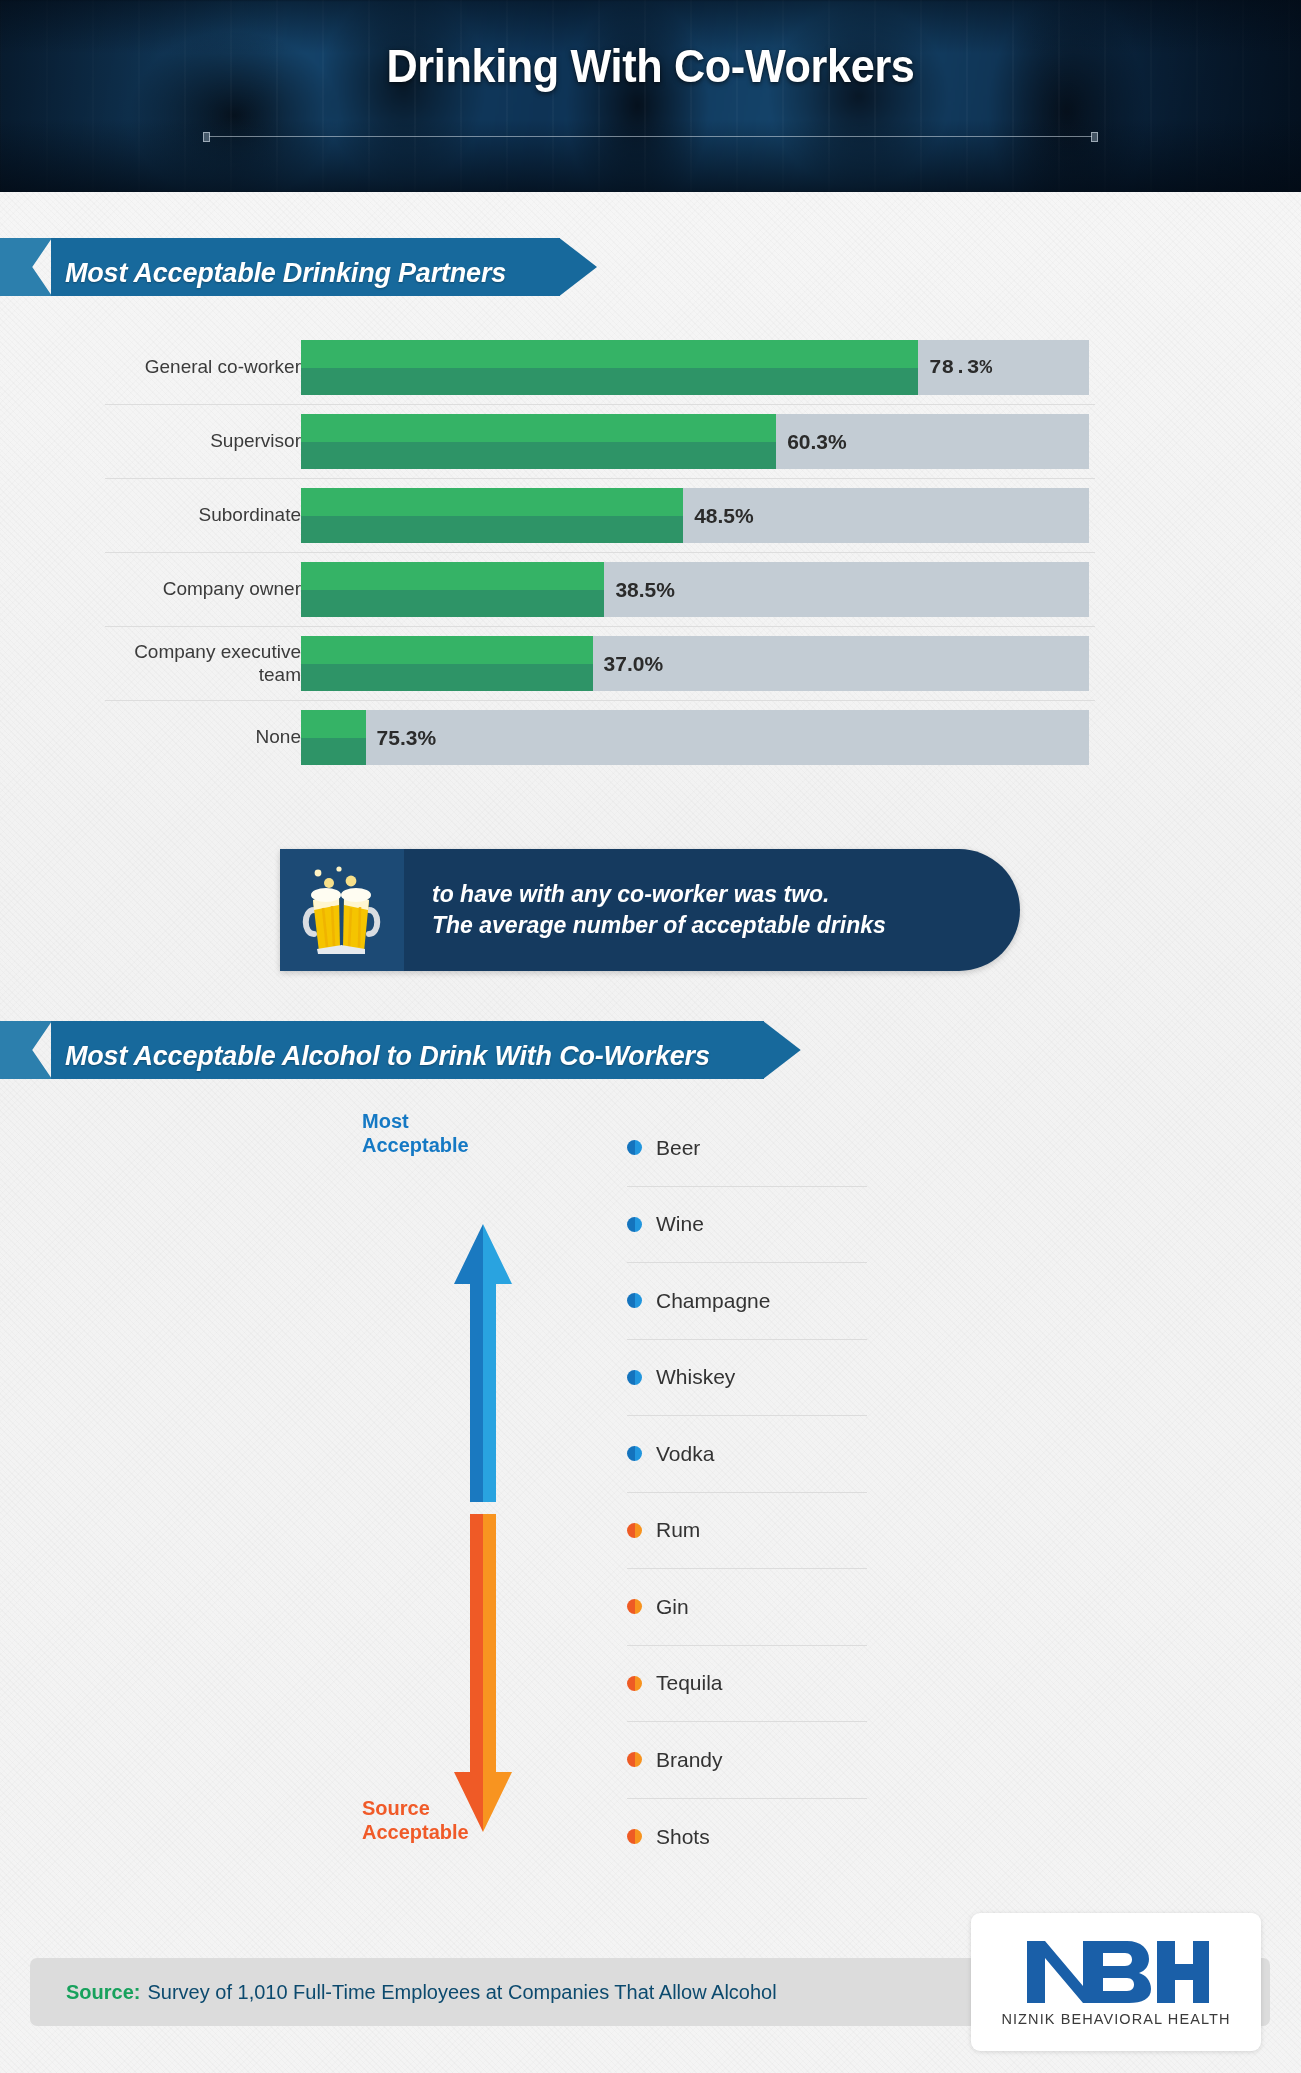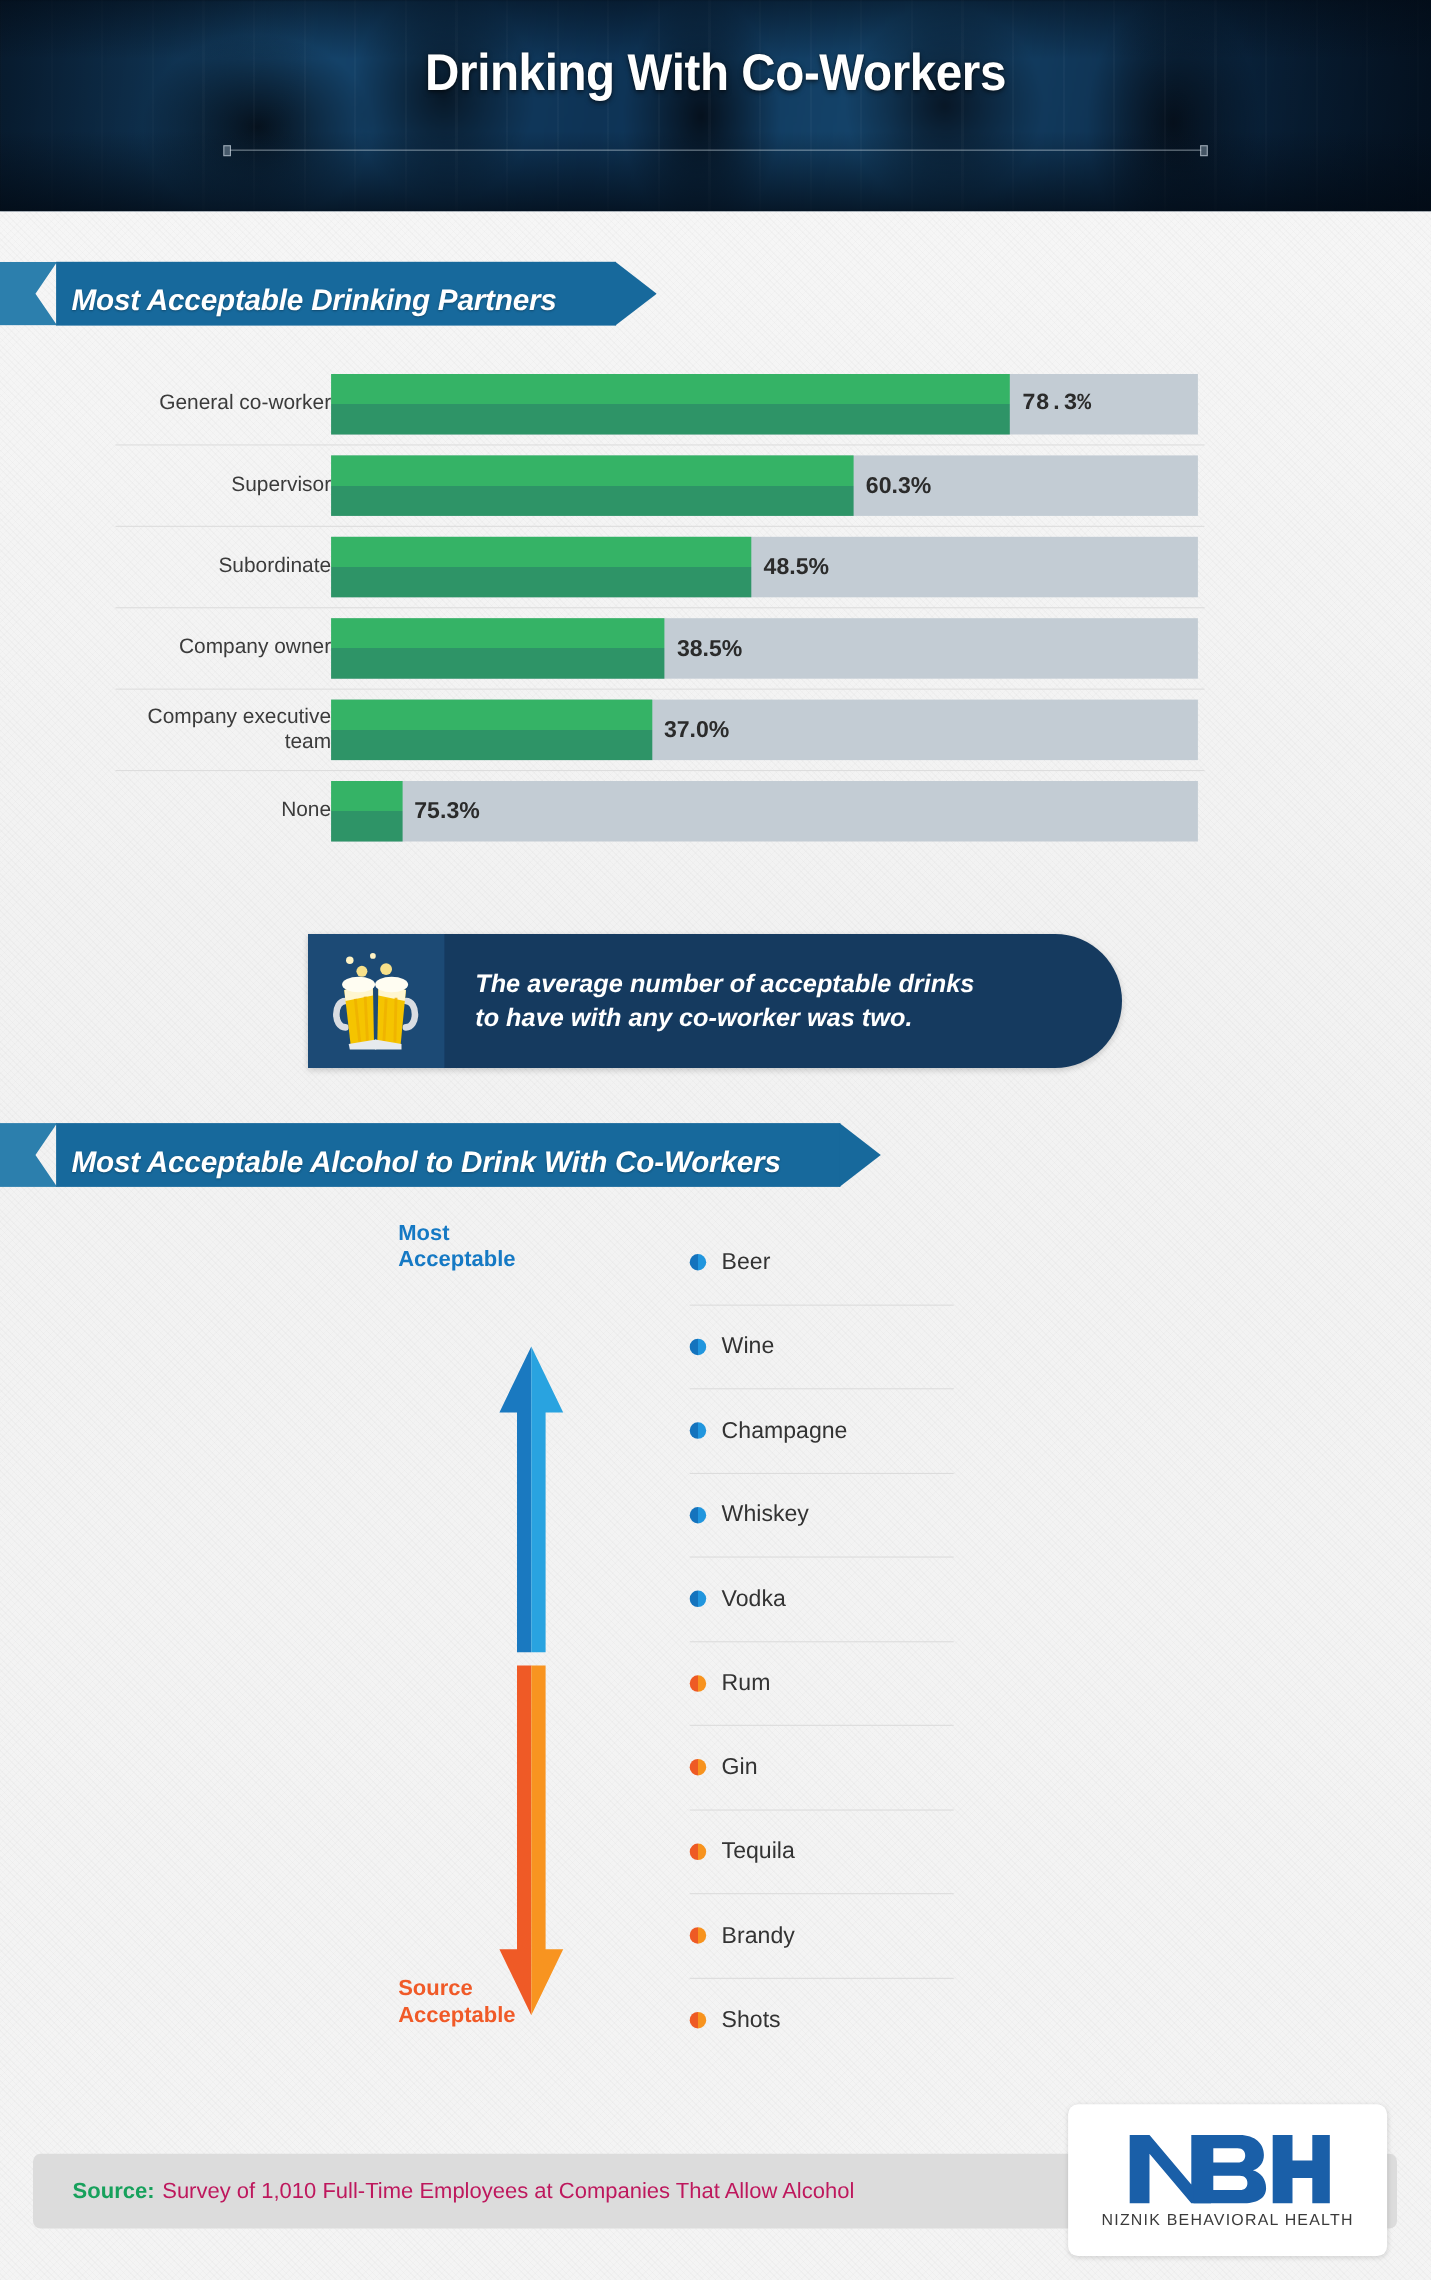--- a/index.html
+++ b/index.html
@@ -289,21 +289,21 @@
     padding-left: 36px;
   }
   .source-label {
     color: #17a15c;
     font-weight: bold;
     font-size: 20px;
     font-family: "Liberation Sans Narrow", "Liberation Sans", sans-serif;
     margin-right: 7px;
   }
   .source-text {
-    color: #be185d;
+    color: #0c4a6e;
     font-size: 20px;
     font-family: "Liberation Sans Narrow", "Liberation Sans", sans-serif;
   }
   .logo-card {
     position: absolute;
     left: 971px;
     top: 1913px;
     width: 290px;
     height: 138px;
     background: #ffffff;
@@ -421,22 +421,22 @@
         <path d="M61 43 L60 83" stroke="#eeb200" stroke-width="2.6" fill="none" opacity="0.85"></path>
 
         <ellipse cx="27" cy="31" rx="15" ry="7" fill="#fffdf2"></ellipse>
         <ellipse cx="57" cy="31" rx="15" ry="7" fill="#fffdf2"></ellipse>
 
         <path d="M18 85 L43 81 L43 90 L19 90 Z" fill="#e6eaee"></path>
         <path d="M66 85 L42 81 L42 90 L66 90 Z" fill="#e6eaee"></path>
       </svg>
     </div>
     <div class="callout-text">
+      <div>to have with any co-worker was two.</div>
       <div>The average number of acceptable drinks</div>
-      <div>to have with any co-worker was two.</div>
     </div>
   </div>
 
   <div class="banner" style="top:1021px;">
     <div class="banner-tail"></div>
     <div class="banner-body">
       <span class="banner-text">Most Acceptable Alcohol to Drink With Co-Workers</span>
     </div>
   </div>
 

